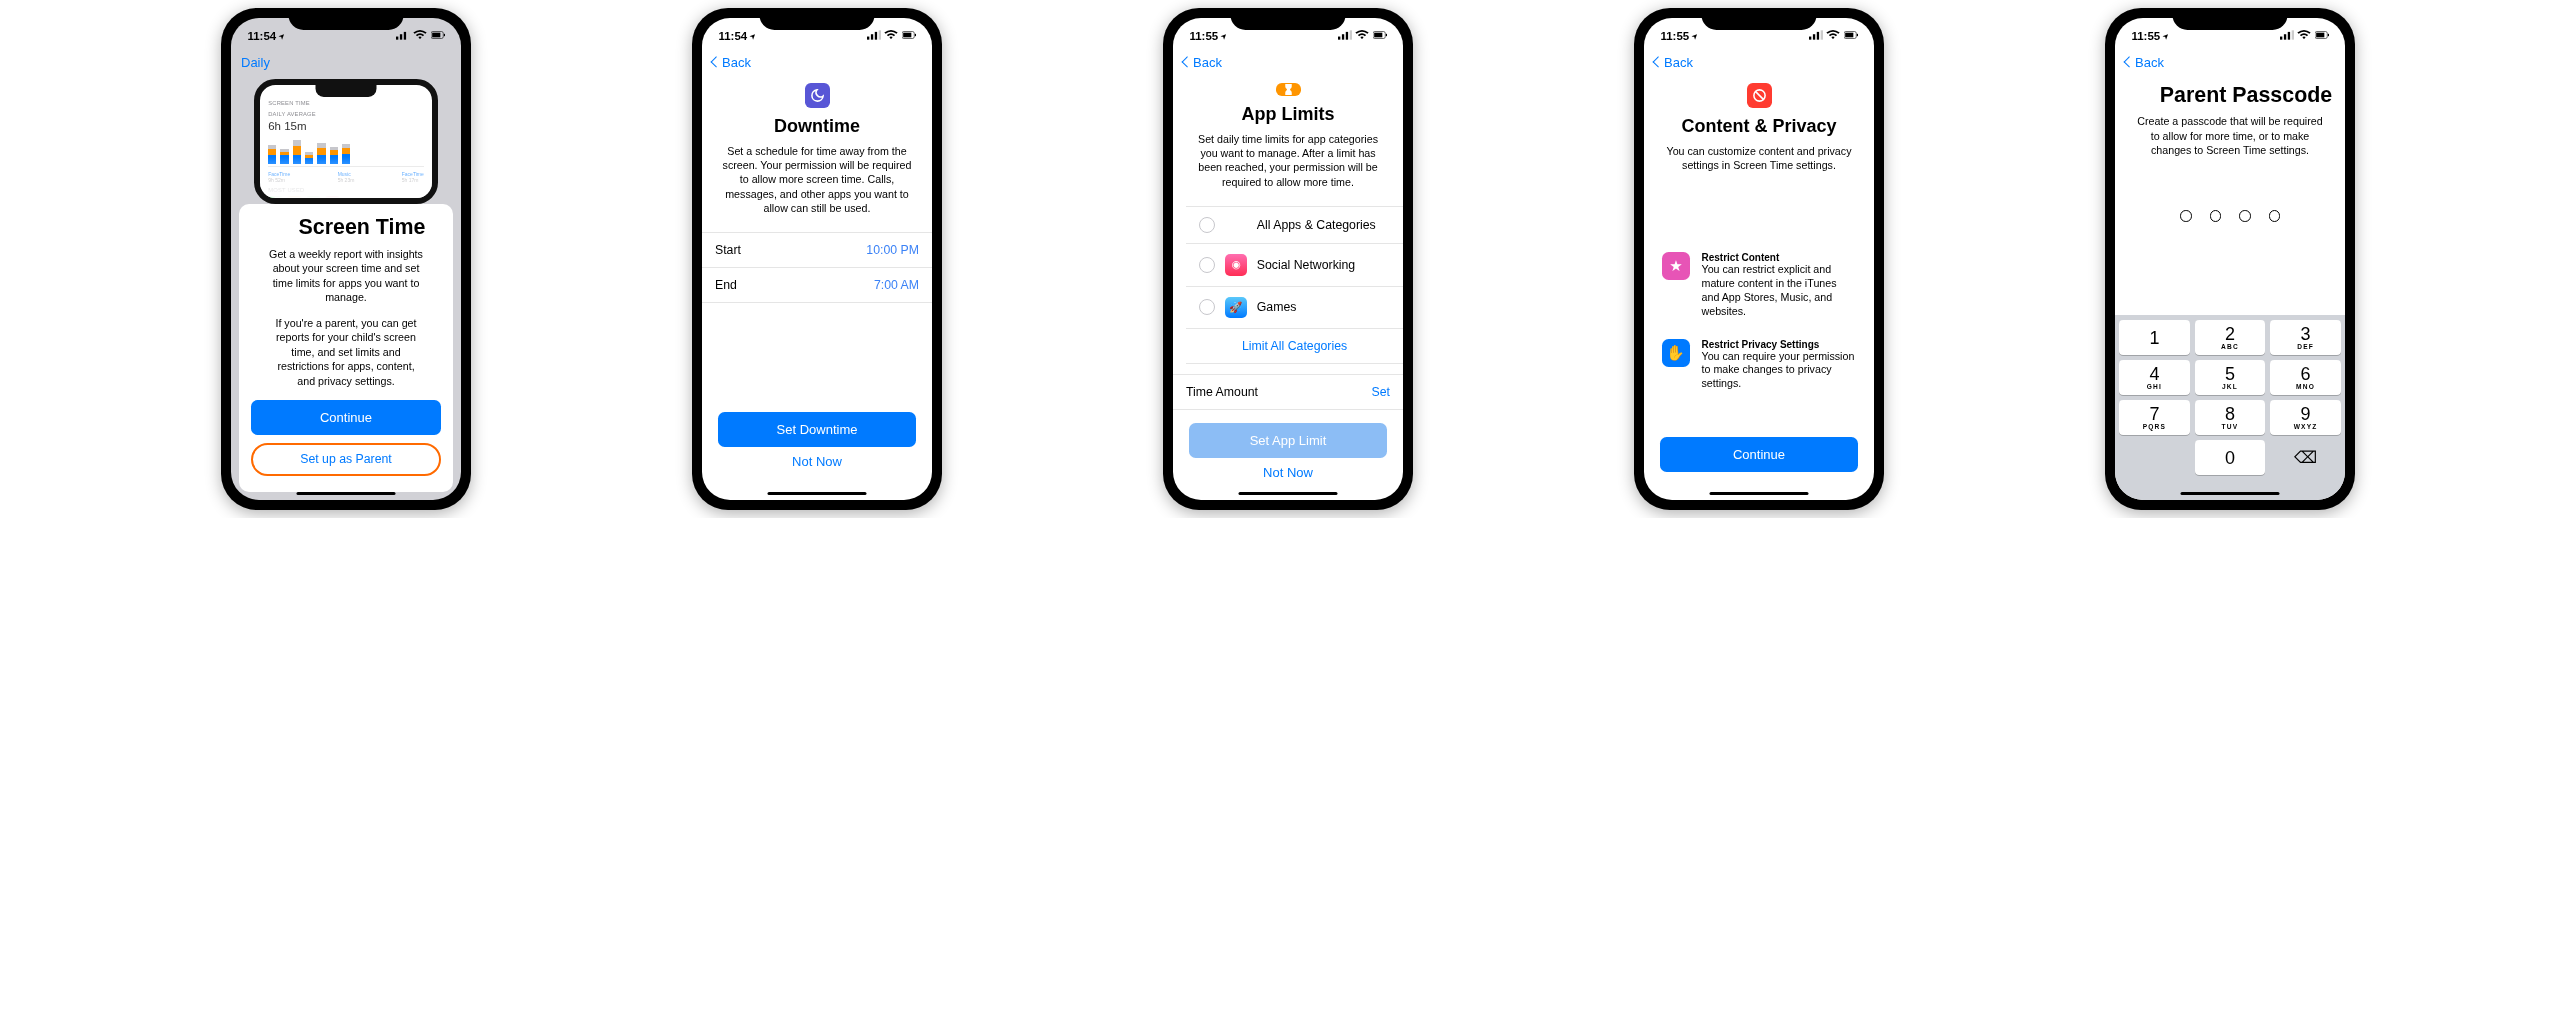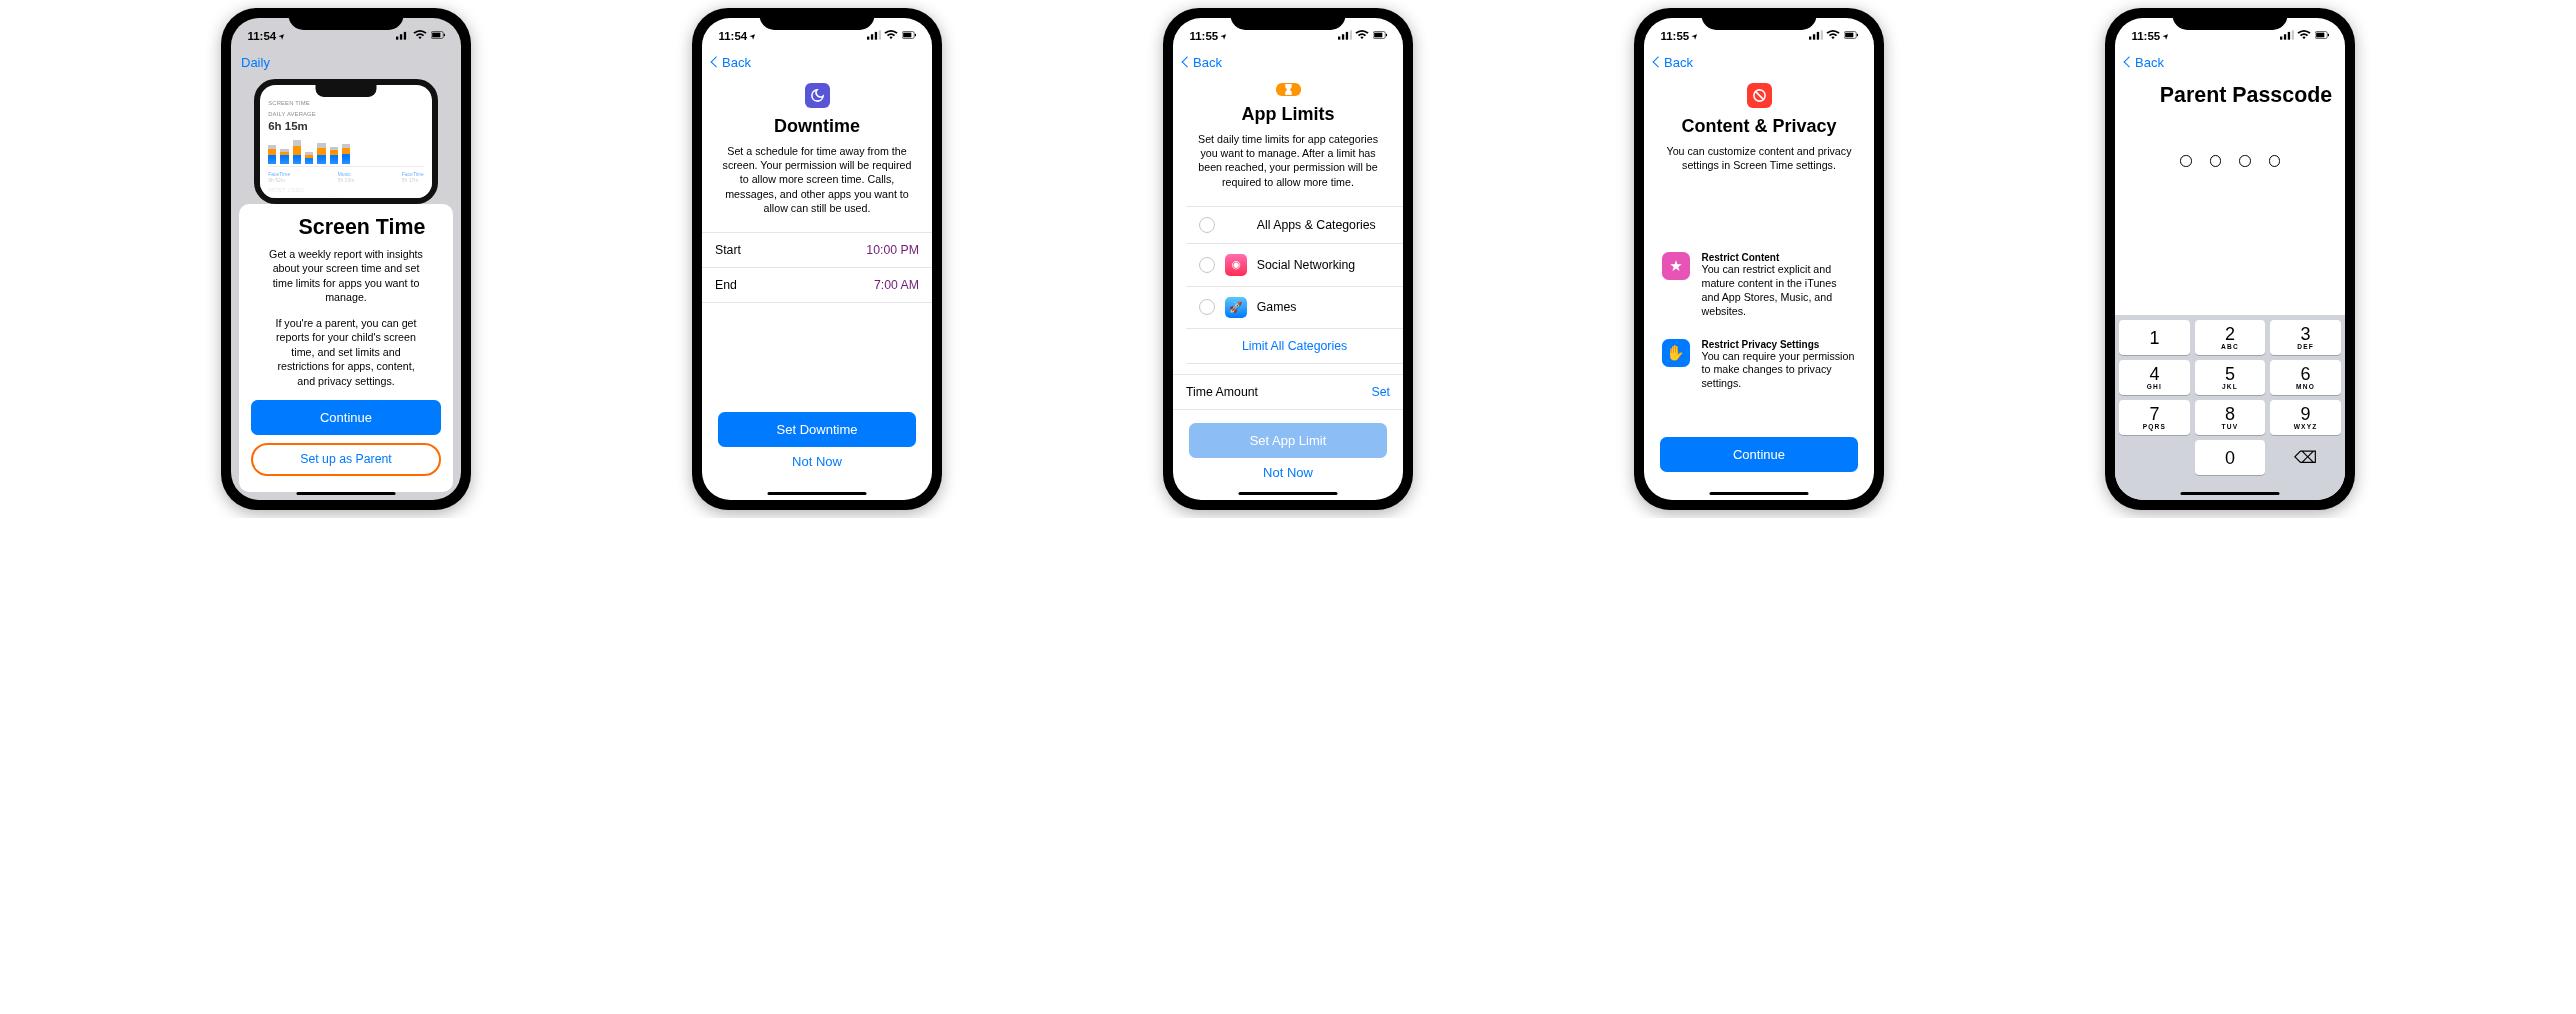--- a/index.html
+++ b/index.html
@@ -27,21 +27,21 @@
 .icon-red { background: #ff3b30; }
 
 h1 { font-size: 18px; font-weight: 700; text-align: center; padding: 0 10px 6.6px; }
 h1.big { font-size: 21.4px; padding-left: 42px; }
 .desc { font-size: 10.7px; text-align: center; color: #000; padding: 0 16.4px 11.5px; line-height: 1.35; }
 
 .list-group { border-top: 0.8px solid #e5e5e5; border-bottom: 0.8px solid #e5e5e5; margin: 5px 0; }
 .list-row { display: flex; align-items: center; justify-content: space-between; padding: 10px 13px; font-size: 12.3px; }
 .list-row + .list-row { border-top: 0.8px solid #e5e5e5; }
 .row-left { display: flex; align-items: center; gap: 10px; }
-.row-val { color: #701a75; }
+.row-val { color: #3b82f6; }
 .row-link { color: #007aff; }
 .radio { width: 16.4px; height: 16.4px; border: 1.2px solid #c7c7cc; border-radius: 50%; flex-shrink: 0; }
 .sm-icon { width: 21.4px; height: 21.4px; border-radius: 5px; display: flex; align-items: center; justify-content: center; font-size: 10.7px; color: #fff; }
 .icn-pink { background: linear-gradient(#ff6eb0,#ff2d55); }
 .icn-blue { background: linear-gradient(#5ac8fa,#007aff); }
 .link-row { text-align: center; padding: 10px; color: #007aff; font-size: 12.3px; border-top: 0.8px solid #e5e5e5; }
 
 .spacer { flex: 1; }
 
 .btn-area { padding: 8.2px 16.4px 28px; display: flex; flex-direction: column; gap: 4px; }
@@ -49,21 +49,21 @@
 .btn-disabled { background: #8cbdf5; color: #fff; border-radius: 6.6px; padding: 10px; text-align: center; font-size: 13px; }
 .btn-link { color: #007aff; text-align: center; font-size: 13px; padding: 3.3px; }
 
 
 .p1-bg { background: #d1d1d6; }
 .p1-card { background: #fff; border-radius: 10px; margin: 0 8.2px 8.2px; padding: 11.5px 11.5px 16.4px; flex: 1; display: flex; flex-direction: column; }
 .p1-preview { background: #fff; border-radius: 21.4px; margin: 3.3px 23px 0; border: 6.6px solid #111; height: 181px; overflow: hidden; position: relative; }
 .p1-preview .mini-notch { position: absolute; top: 0; left: 50%; transform: translateX(-50%); width: 61px; height: 11.5px; background: #111; border-radius: 0 0 8.2px 8.2px; }
 .p1-preview-inner { padding: 15px 8.2px 0; font-size: 6.6px; color: #333; height: 100%; overflow: hidden; }
 .mini-header { color: #8e8e93; font-size: 5.8px; text-transform: uppercase; letter-spacing: 0.2px; }
-.mini-val { font-size: 11.5px; font-weight: 700; margin: 2.5px 0 5px; }
+.mini-val { font-size: 11.5px; font-weight: 400; margin: 2.5px 0 5px; }
 .mini-chart { display: flex; align-items: flex-end; gap: 4.1px; height: 30px; border-bottom: 0.8px solid #e5e5e5; padding-bottom: 1.6px; }
 .bar { width: 8.2px; display: flex; flex-direction: column-reverse; }
 .seg { width: 100%; }
 .seg.b { background: #007aff; } .seg.o { background: #ff9500; } .seg.g { background: #c7c7cc; }
 .mini-stats { display: flex; justify-content: space-between; margin: 4.1px 0; font-size: 5px; }
 .mini-stats .lbl { color: #007aff; }
 .mini-stats .v { color: #8e8e93; }
 .mini-icons { display: flex; gap: 4.1px; margin-top: 3.3px; }
 .mini-ic { width: 15px; height: 15px; border-radius: 3.3px; }
 .p1-overlay { position: absolute; bottom: 0; left: 0; right: 0; height: 41px; background: linear-gradient(rgba(255,255,255,0), #fff); }
@@ -437,20 +437,21 @@
         </div>
     </div>
     <div class="nav-bar">
       <span class="back-link">
           <span class="chev-left"></span>
           <span>Back</span>
         </span>
     </div>
     <div class="content">
       <h1 class="big" style="margin-top:6.6px">Parent Passcode</h1>
+      <div class="desc">Create a passcode that will be required to allow for more time, or to make changes to Screen Time settings.</div>
       <div class="pass-dots">
         <div class="dot"></div>
         <div class="dot"></div>
         <div class="dot"></div>
         <div class="dot"></div>
       </div>
       <div class="spacer"></div>
       <div class="keypad">
         <div class="key">
             <span class="key-num">1</span>

